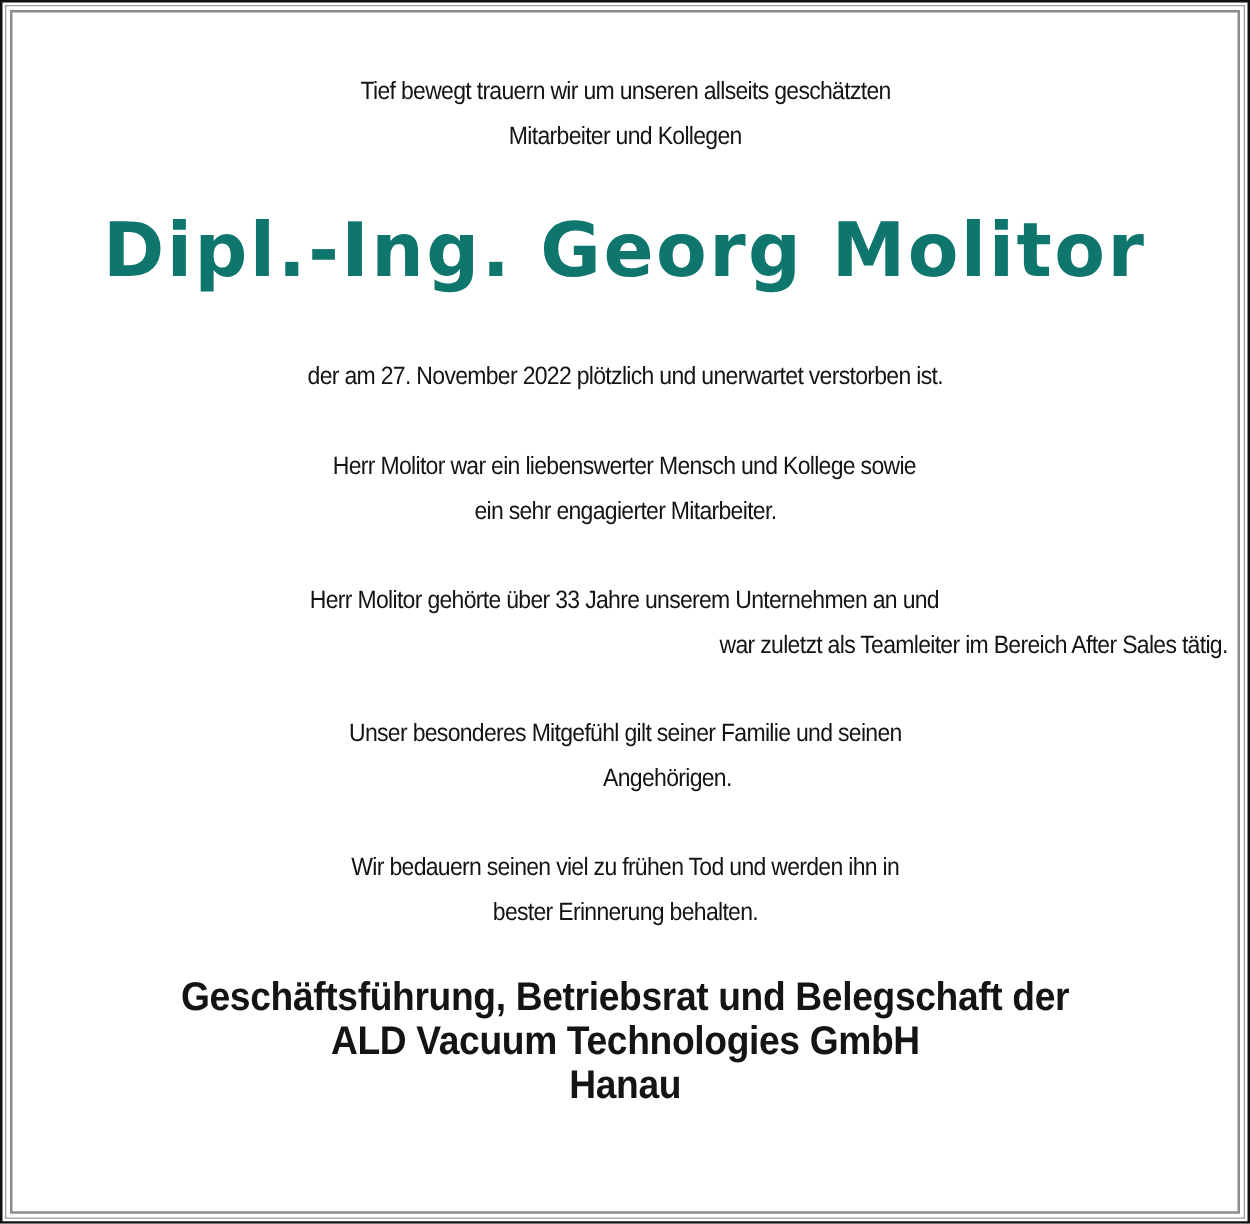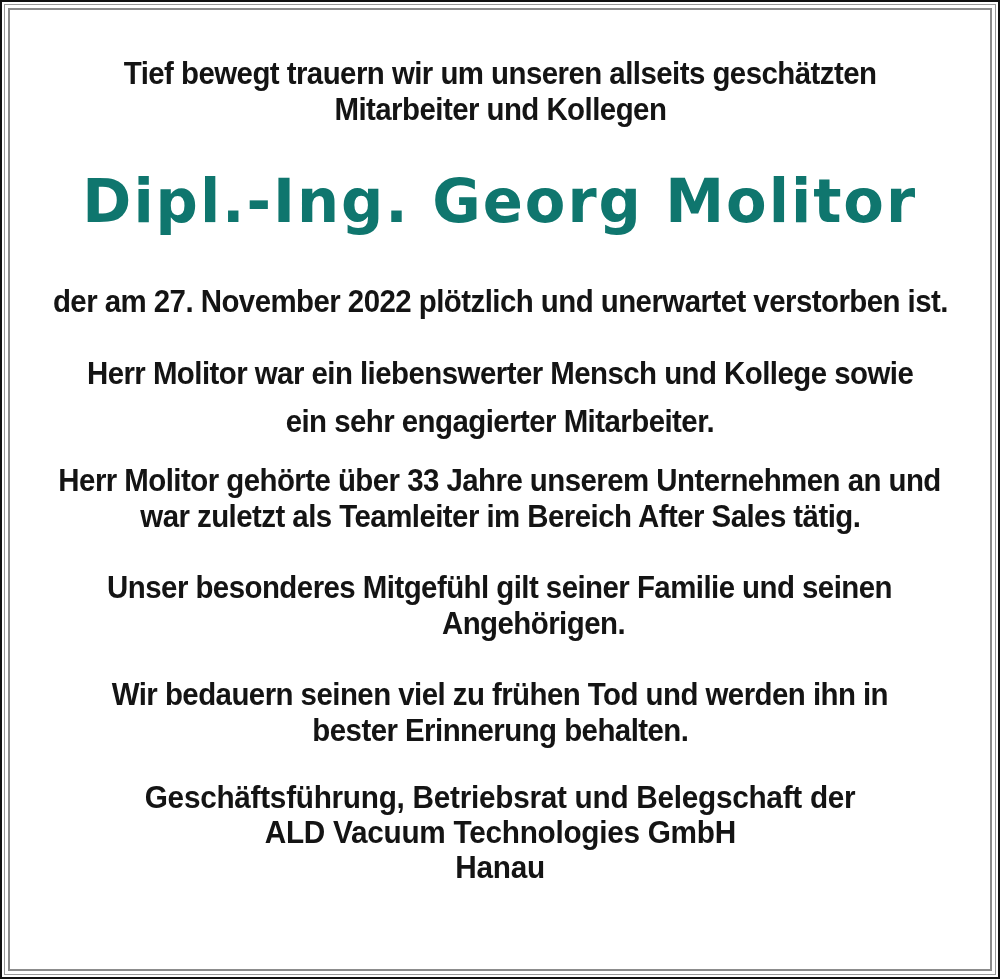--- a/index.html
+++ b/index.html
@@ -15,21 +15,21 @@
   .frame-inner {
     position: absolute; left: 6px; top: 6px; right: 6px; bottom: 6px;
     border: 2px solid #8c8c8c; background: #ffffff;
   }
   .line {
     position: absolute; left: 0; width: 1000px; text-align: center;
     color: #141414; white-space: nowrap;
   }
   .line > span { display: inline-block; transform-origin: center center; }
   .regular {
-    font-family: "Liberation Sans", sans-serif; font-size: 32px; font-weight: bold;
+    font-family: "Liberation Sans", sans-serif; font-size: 20px; font-weight: normal;
     letter-spacing: -0.6px; line-height: 36px;
   }
   .regular > span { transform: scaleX(0.92); }
   .name {
     font-family: "DejaVu Sans", sans-serif; font-size: 60px; font-weight: bold;
     letter-spacing: 2px; line-height: 72px; color: #0f766e;
   }
   .name > span { transform: scaleX(0.985); }
   .sign {
     font-family: "Liberation Sans", sans-serif; font-size: 32px; font-weight: bold;
@@ -48,24 +48,24 @@
 <div>
 
   <div class="line regular" style="top:55px;"><span>Tief bewegt trauern wir um unseren allseits geschätzten</span></div>
   <div class="line regular" style="top:91px;"><span>Mitarbeiter und Kollegen</span></div>
 
   <div class="line name" style="top:165px;"><span>Dipl.-Ing. Georg Molitor</span></div>
 
   <div class="line regular" style="top:283px;"><span>der am 27. November 2022 plötzlich und unerwartet verstorben ist.</span></div>
 
   <div class="line regular" style="top:355px;"><span>Herr Molitor war ein liebenswerter Mensch und Kollege sowie</span></div>
-  <div class="line regular" style="top:391px;margin-top:12px;"><span>ein sehr engagierter Mitarbeiter.</span></div>
+  <div class="line regular" style="top:391px;"><span>ein sehr engagierter Mitarbeiter.</span></div>
 
   <div class="line regular" style="top:462px;"><span>Herr Molitor gehörte über 33 Jahre unserem Unternehmen an und</span></div>
-  <div class="line regular" style="top:498px;"><span>war zuletzt als Teamleiter im Bereich After Sales tätig.</span></div>
+  <div class="line regular" style="top:498px;text-align:right;"><span>war zuletzt als Teamleiter im Bereich After Sales tätig.</span></div>
 
   <div class="line regular" style="top:569px;"><span>Unser besonderes Mitgefühl gilt seiner Familie und seinen</span></div>
   <div class="line regular" style="top:605px;padding-left:34px;"><span>Angehörigen.</span></div>
 
   <div class="line regular" style="top:676px;"><span>Wir bedauern seinen viel zu frühen Tod und werden ihn in</span></div>
   <div class="line regular" style="top:712px;"><span>bester Erinnerung behalten.</span></div>
 
   <div class="line sign" style="top:780px;"><span>Geschäftsführung, Betriebsrat und Belegschaft der</span></div>
   <div class="line sign" style="top:815px;"><span>ALD Vacuum Technologies GmbH</span></div>
   <div class="line sign" style="top:850px;"><span>Hanau</span></div>

